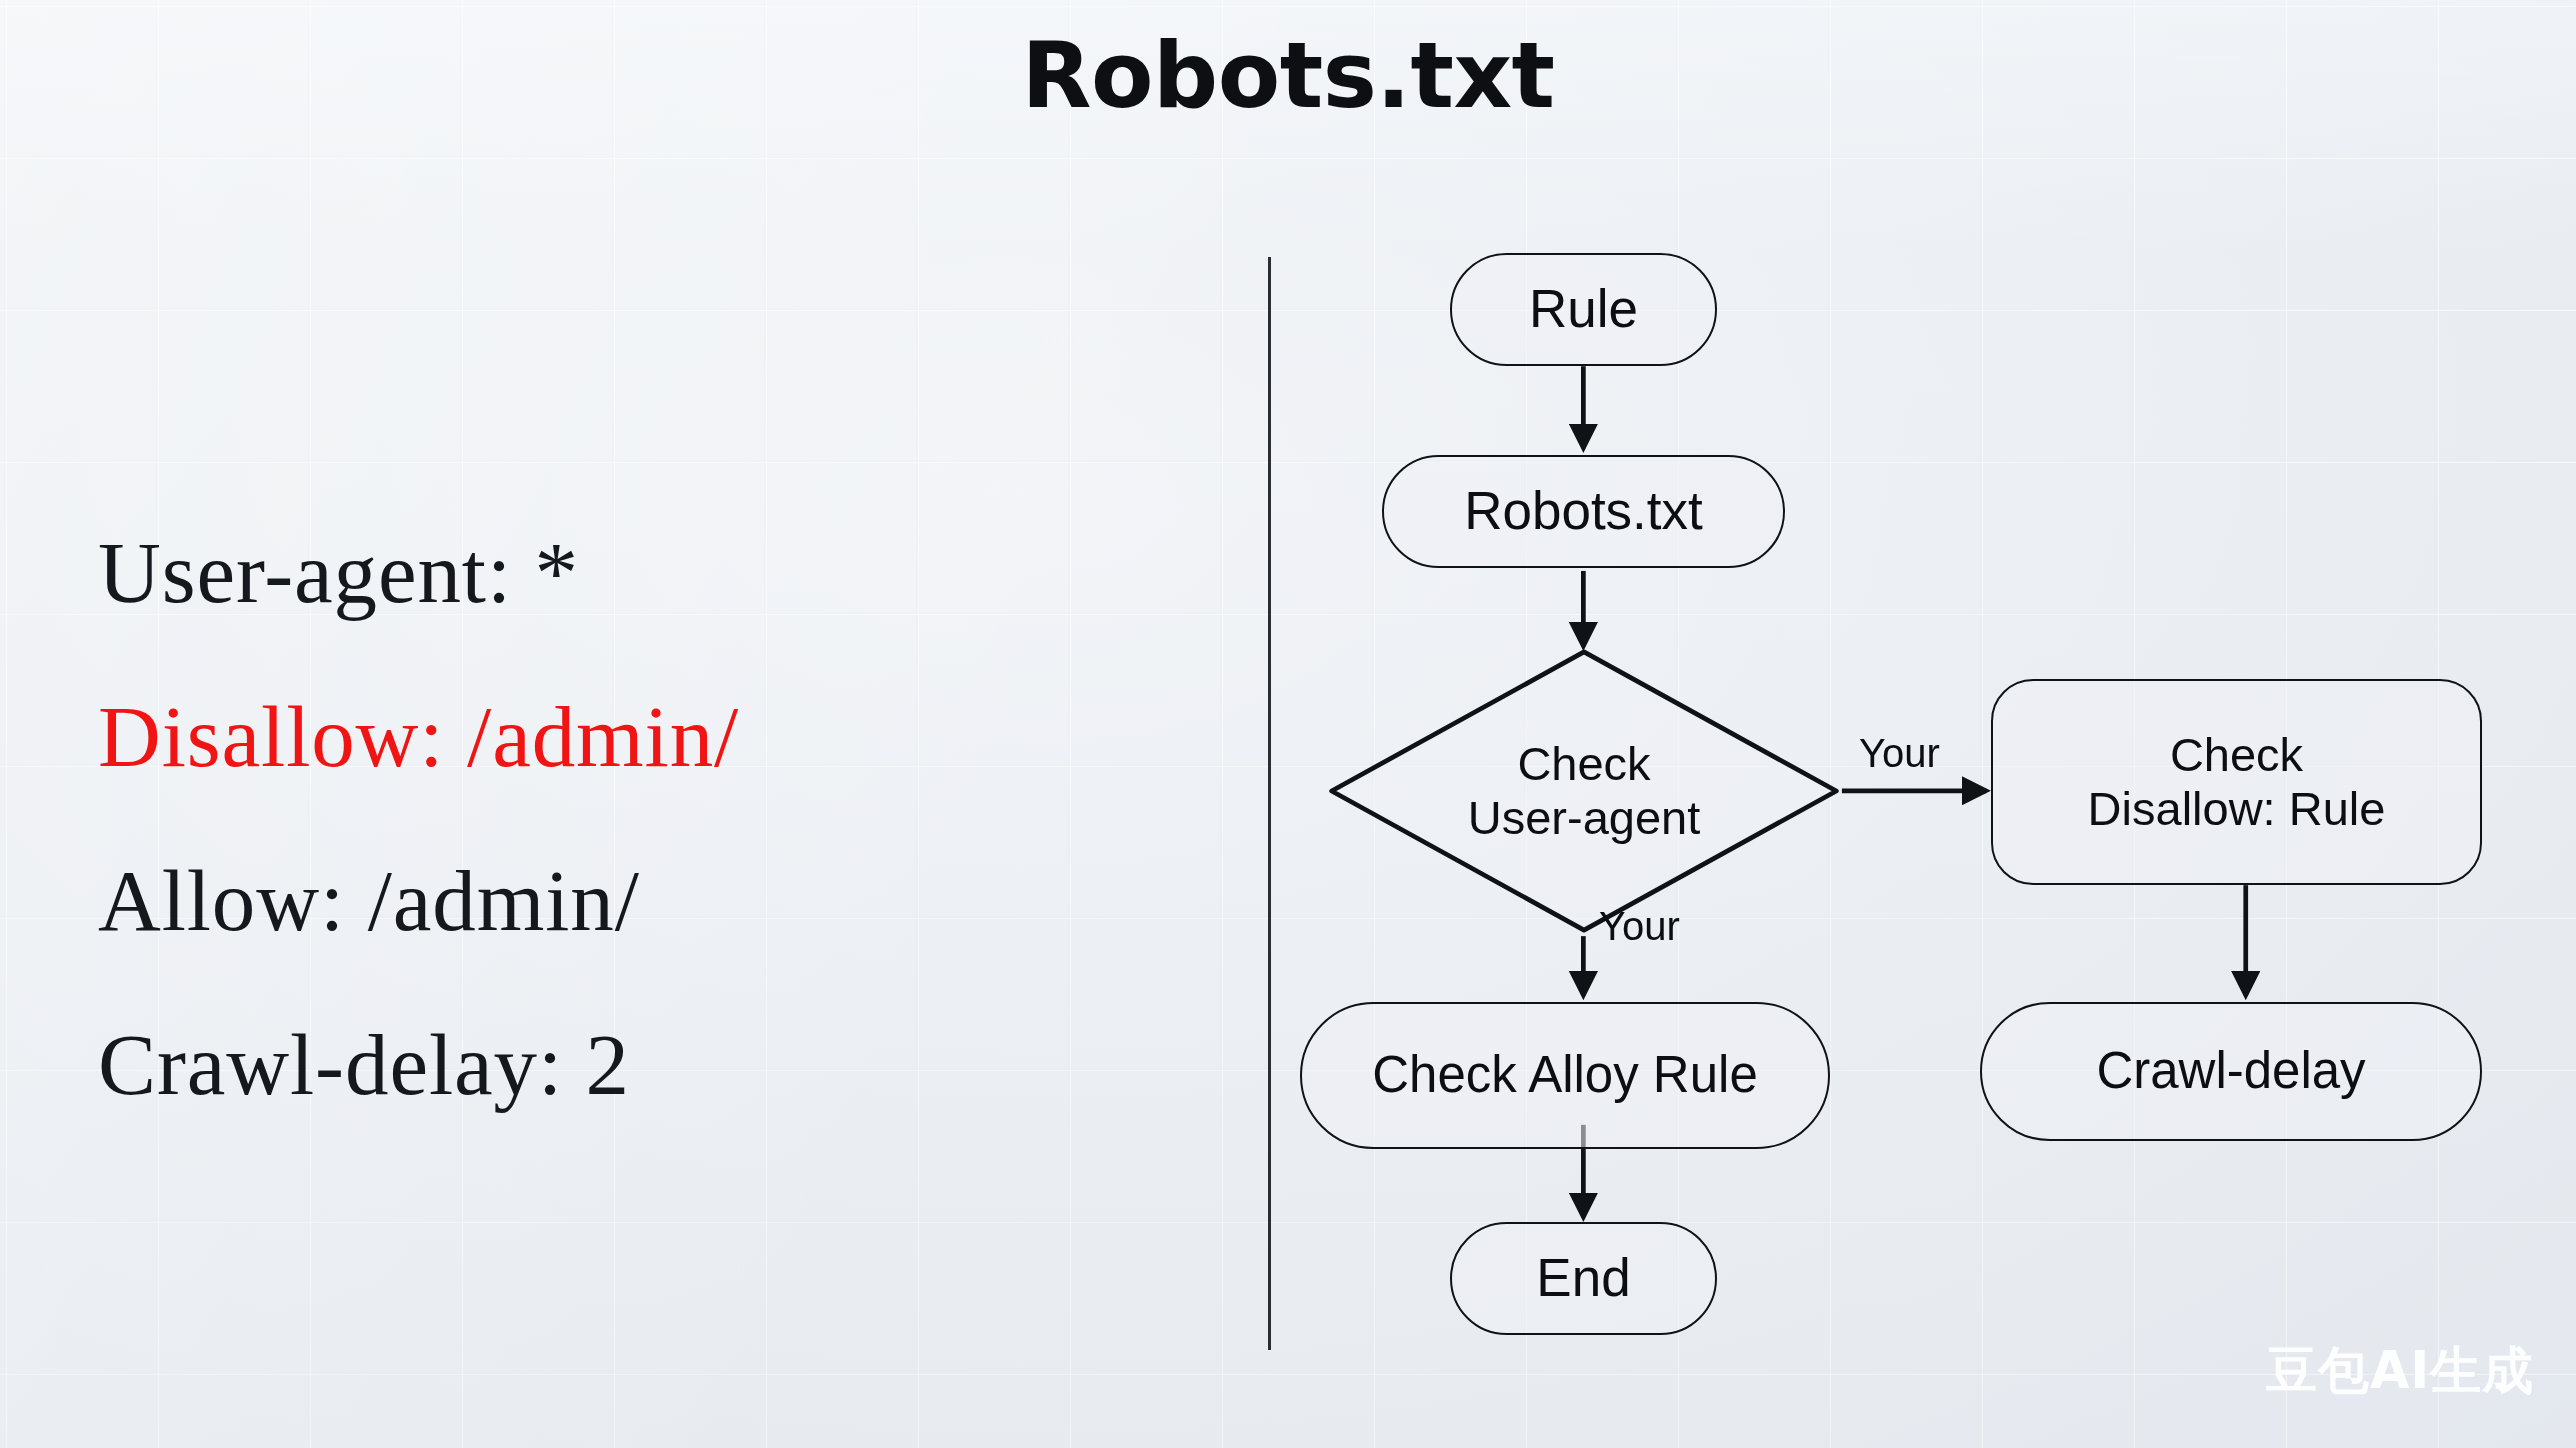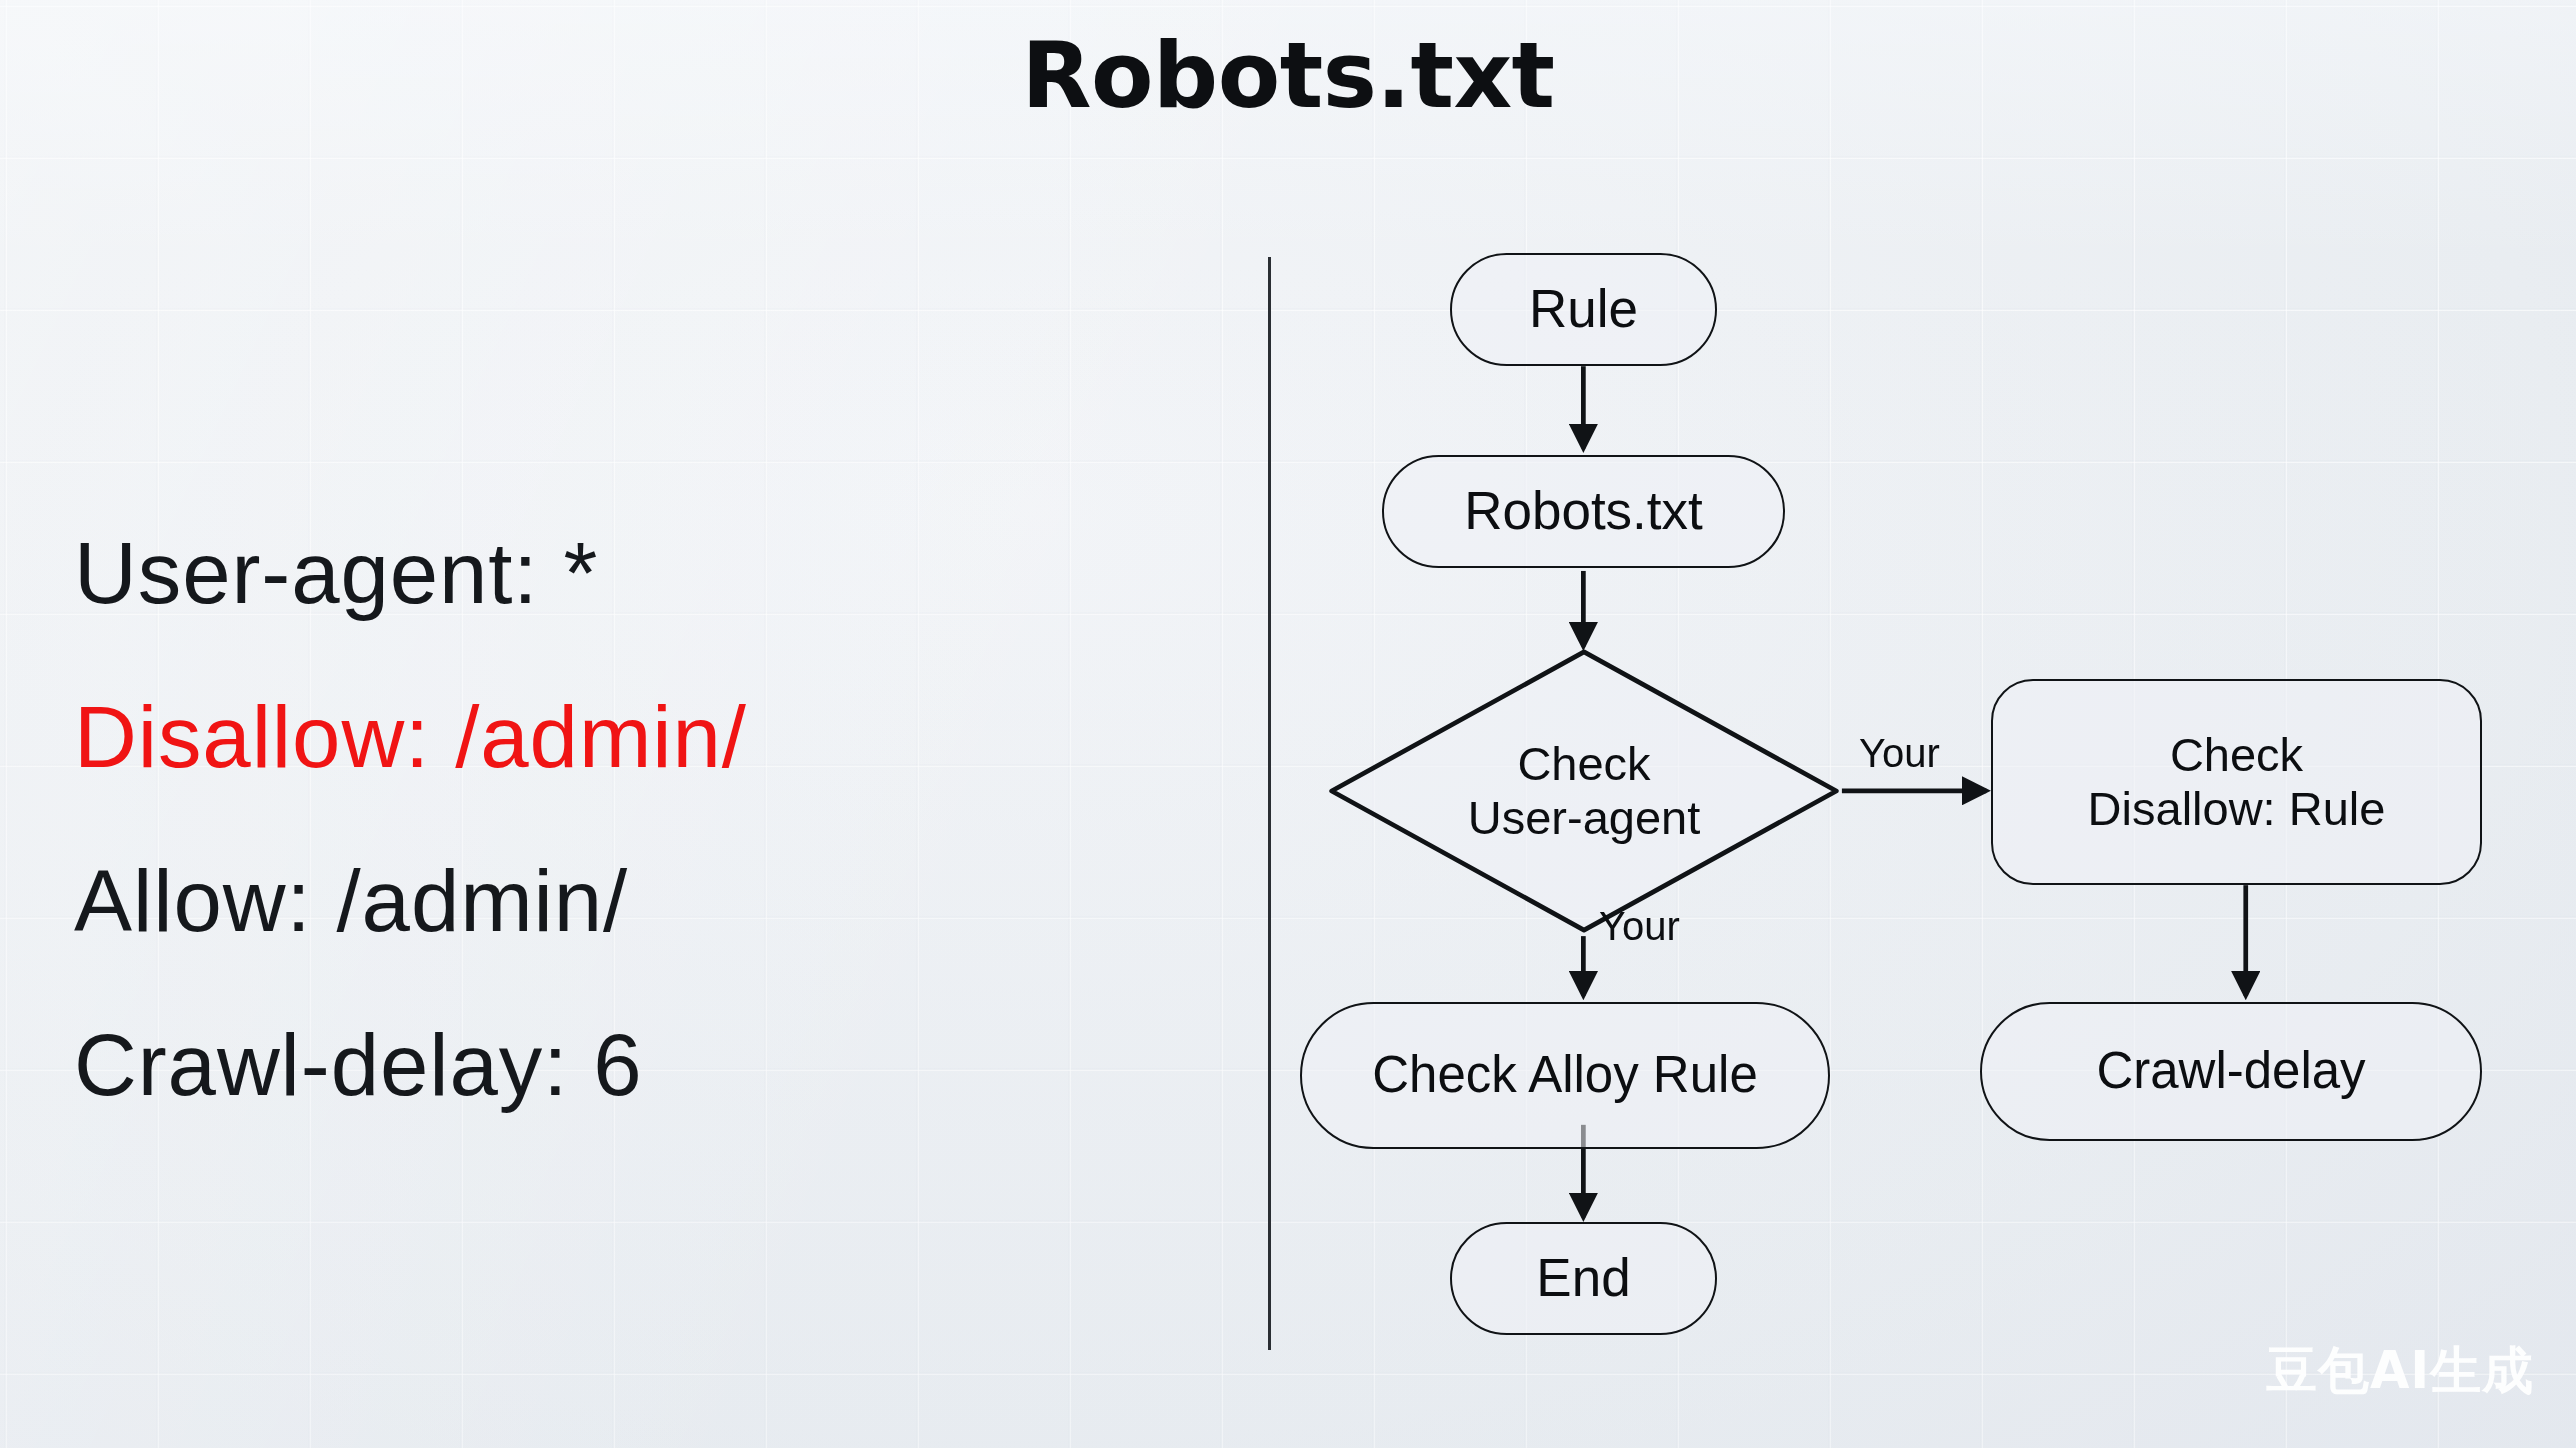--- a/index.html
+++ b/index.html
@@ -61,26 +61,27 @@
   }
 
   
   #code-panel {
     position: absolute;
     left: 74px;
     top: 491px;
     width: 1123px;
   }
   .code-line {
-    font-family: Liberation Sans, sans-serif;
+    font-family: Liberation Serif, serif;
     font-size: 87px;
     line-height: 164px;
     color: #15181c;
     white-space: pre;
     letter-spacing: 0.9px;
+    margin-left: 24px;
   }
   .code-line.danger { color: #f01414; }
 
   
   #divider {
     position: absolute;
     left: 1268px;
     top: 257px;
     width: 2.8px;
     height: 1093px;
@@ -155,21 +156,21 @@
 
 <div id="canvas">
   <div id="grain"></div>
 
   <div id="title">Robots.txt</div>
 
   <div id="code-panel">
     <div class="code-line">User-agent: *</div>
     <div class="code-line danger">Disallow: /admin/</div>
     <div class="code-line">Allow: /admin/</div>
-    <div class="code-line">Crawl-delay: 6</div>
+    <div class="code-line">Crawl-delay: 2</div>
   </div>
 
   <div id="divider"></div>
 
   <div id="flow">
 
     <svg id="flow-svg" width="1321" height="1208" viewBox="0 0 1400 1280">
       <defs>
         <marker id="ah" viewBox="0 0 10 10" refX="8.4" refY="5" markerWidth="6.2" markerHeight="6.2" orient="auto-start-reverse">
           <path d="M 0 0 L 10 5 L 0 10 z" fill="#101316"></path>

